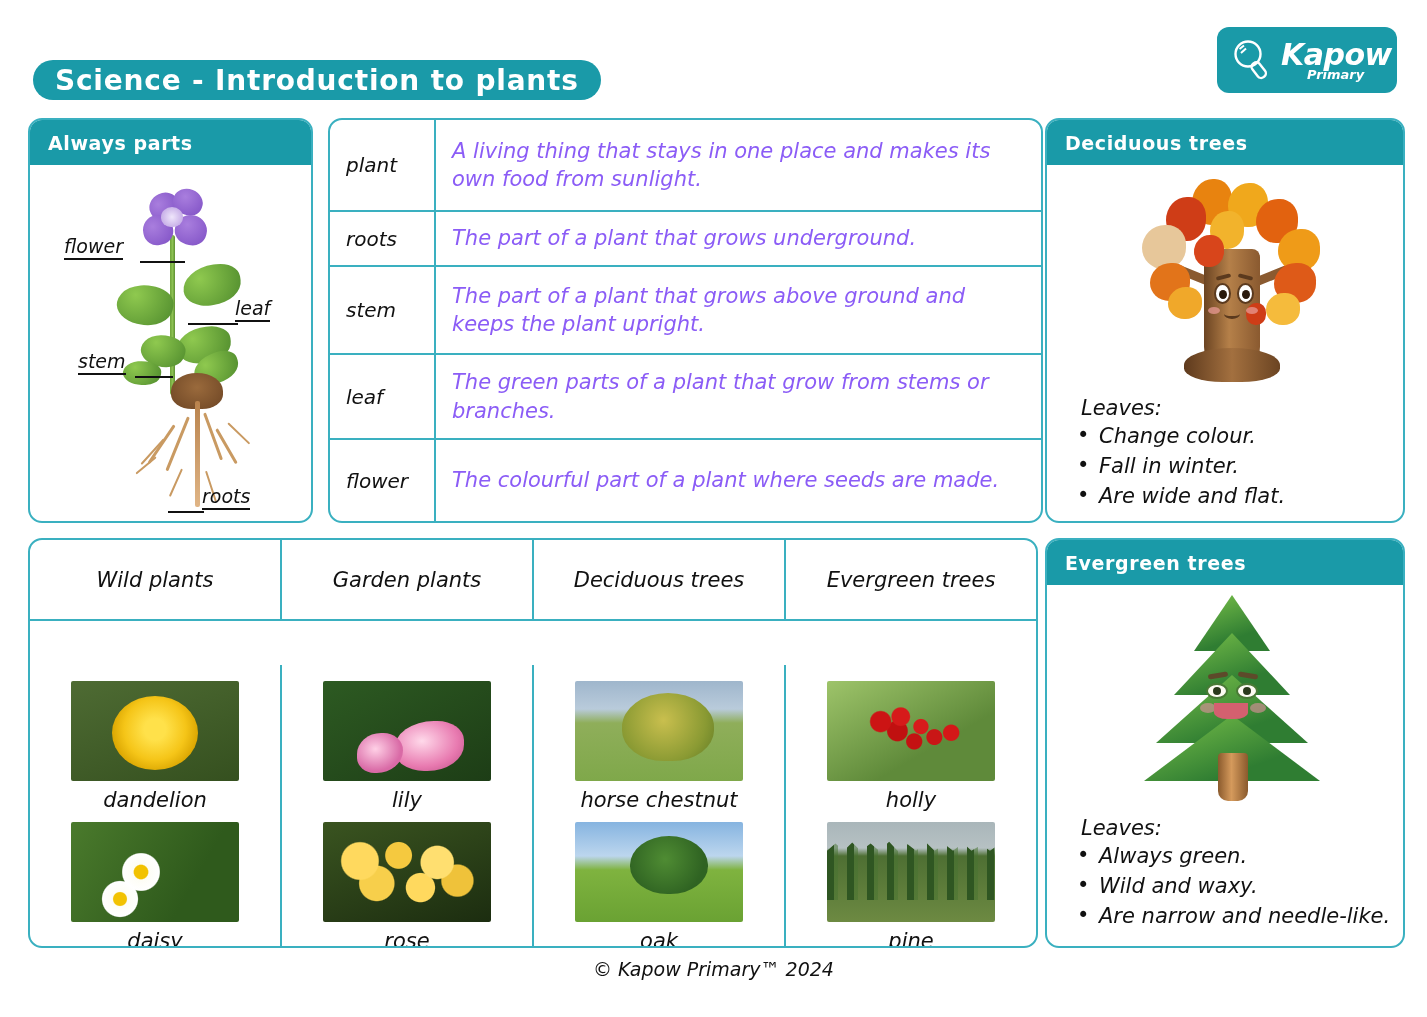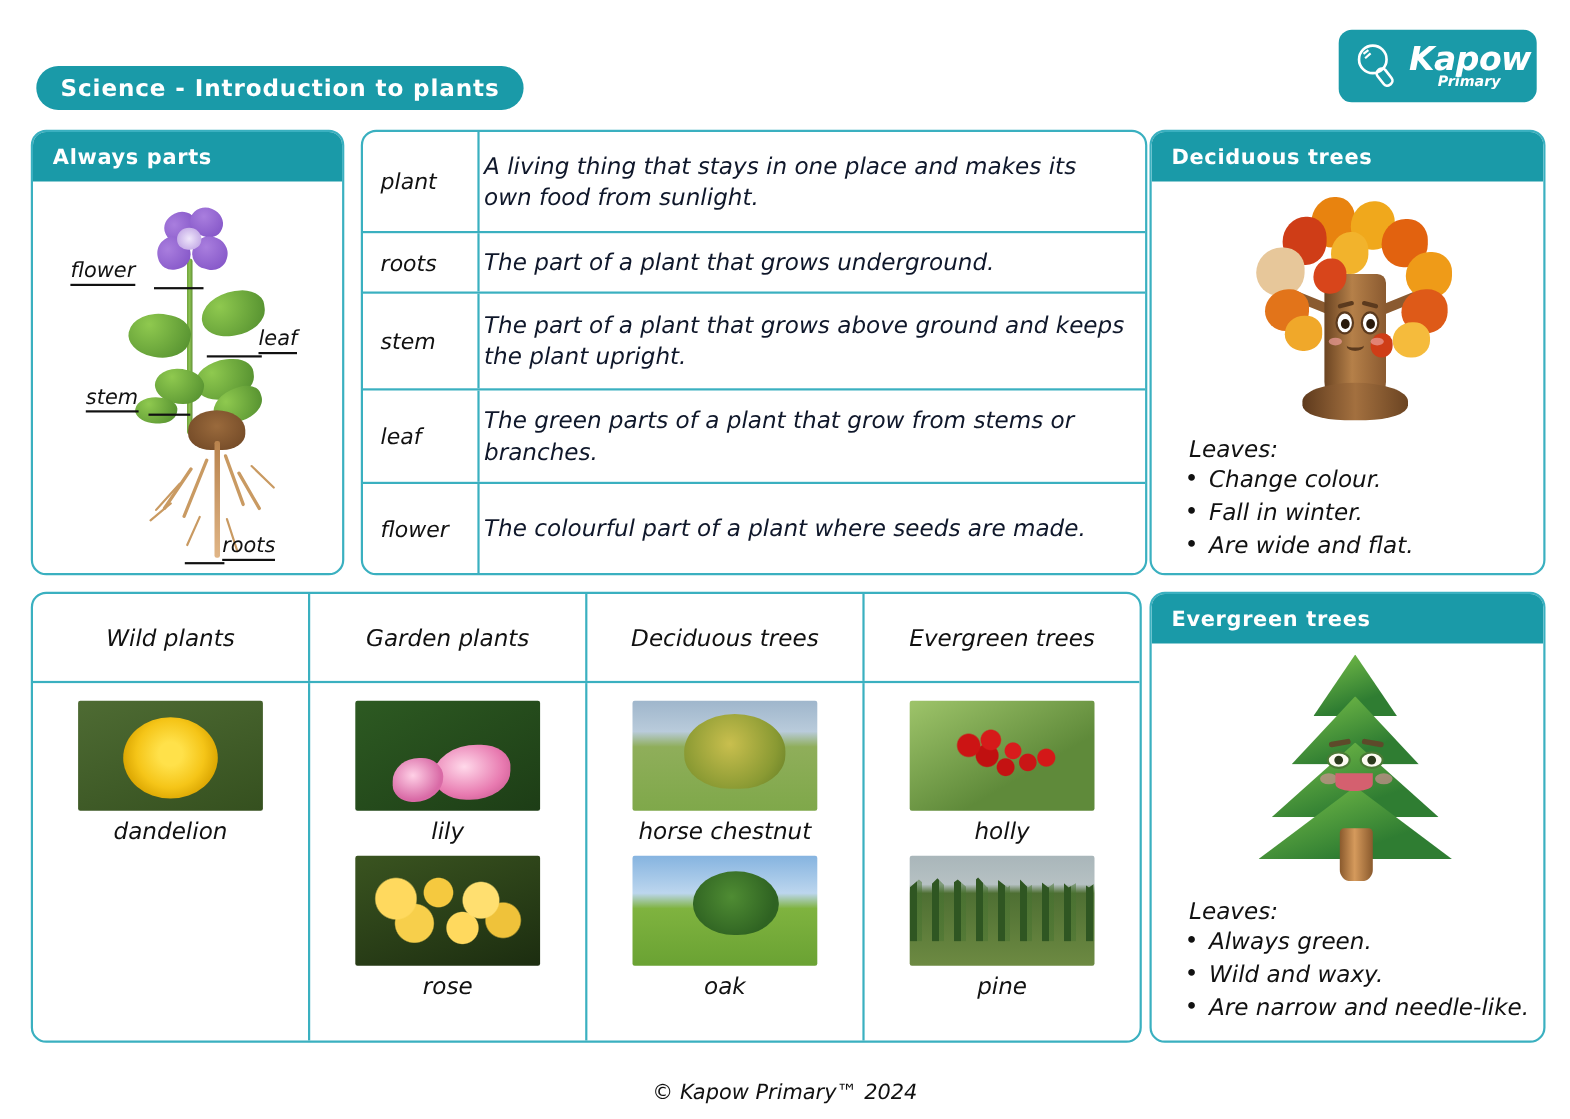--- a/index.html
+++ b/index.html
@@ -18,21 +18,21 @@
     position: absolute;
     left: 33px; top: 60px;
     height: 40px;
     background: #1a9aa8;
     border-radius: 20px;
     display: flex; align-items: center;
     padding: 0 22px;
   }
   .title-pill span {
     color: #ffffff;
-    font-size: 21px;
+    font-size: 28px;
     font-weight: bold;
     letter-spacing: 0.8px;
     white-space: nowrap;
   }
 
   .logo {
     position: absolute;
     right: 30px; top: 27px;
     width: 180px; height: 66px;
     background: #1a9aa8;
@@ -118,22 +118,22 @@
   .g-row { display: flex; border-bottom: 2px solid #3ab0c0; }
   .g-row:last-child { border-bottom: none; }
   .g-term {
     width: 106px; flex: none;
     border-right: 2px solid #3ab0c0;
     display: flex; align-items: center;
     padding-left: 16px;
     font-size: 20px; font-style: italic; color: #111;
   }
   .g-def {
-    flex: 1; padding: 12px 14px 12px 4px;
-    font-size: 21px; font-style: italic; color: #0f172a;
+    flex: 1; padding: 12px 14px 12px 16px;
+    font-size: 21px; font-style: italic; color: #8b5cf6;
     line-height: 1.35; display: flex; align-items: center;
   }
   .g-h1 { height: 92px; }
   .g-h2 { height: 55px; }
   .g-h3 { height: 88px; }
   .g-h4 { height: 85px; }
   .g-h5 { height: 81px; }
 
   
   #deciduous { left: 1045px; top: 118px; width: 360px; height: 405px; }
@@ -216,36 +216,37 @@
     border-right: 2px solid #3ab0c0;
     font-size: 21px; font-style: italic; color: #111;
   }
   .ex-head div:last-child { border-right: none; }
 
   .ex-body { display: flex; height: 341px; }
   .ex-col {
     flex: 1; border-right: 2px solid #3ab0c0;
     display: flex; flex-direction: column; align-items: center;
     padding-top: 16px;
+    margin-top: 44px;
   }
   .ex-col:last-child { border-right: none; }
   .ex-item { display: flex; flex-direction: column; align-items: center; margin-bottom: 10px; }
   .ex-photo {
     width: 168px; height: 100px;
     border-radius: 2px;
     background-size: cover;
     position: relative; overflow: hidden;
   }
   .ex-caption {
     font-size: 21px; font-style: italic; color: #111;
     margin-top: 7px; text-align: center;
   }
 
   .footer {
-    position: absolute; left: 0; right: 0; top: 982px;
+    position: absolute; left: 0; right: 0; top: 958px;
     text-align: center;
     font-size: 19px; font-style: italic; color: #111;
   }
 
   
   .ph-dandelion { background: linear-gradient(160deg,#4e6b33,#35501f); }
   .ph-dandelion::after {
     content:""; position:absolute; left:50%; top:52%; width:86px; height:74px;
     transform:translate(-50%,-50%);
     background: radial-gradient(circle at 50% 45%, #ffe14a 18%, #f5c518 52%, #d9a400 75%, rgba(217,164,0,0) 78%);
@@ -493,20 +494,24 @@
     <div>Deciduous trees</div>
     <div>Evergreen trees</div>
   </div>
   <div class="ex-body">
 
     <div class="ex-col">
       <div class="ex-item">
         <div class="ex-photo ph-dandelion"></div>
         <div class="ex-caption">dandelion</div>
       </div>
+      <div class="ex-item">
+        <div class="ex-photo ph-daisy"></div>
+        <div class="ex-caption">daisy</div>
+      </div>
     </div>
 
     <div class="ex-col">
       <div class="ex-item">
         <div class="ex-photo ph-lily"></div>
         <div class="ex-caption">lily</div>
       </div>
       <div class="ex-item">
         <div class="ex-photo ph-rose"></div>
         <div class="ex-caption">rose</div>

